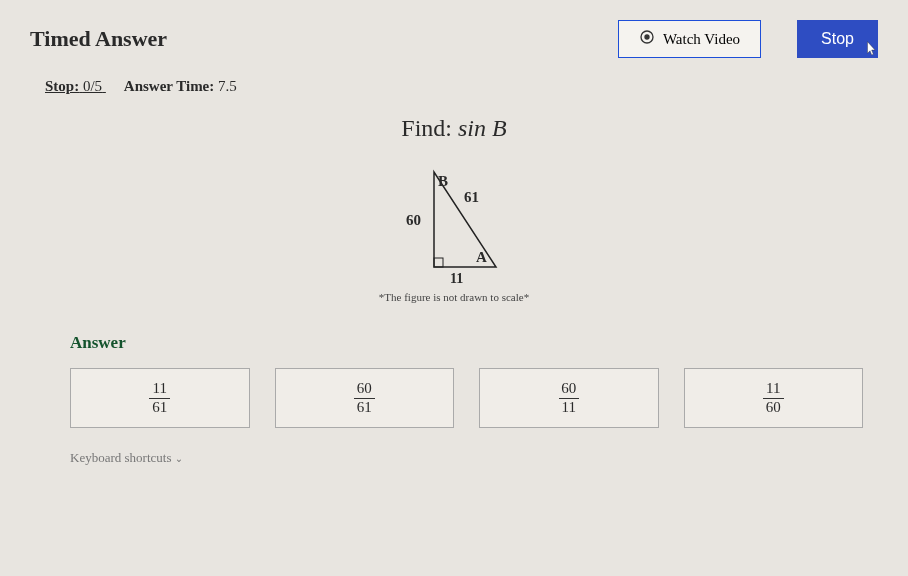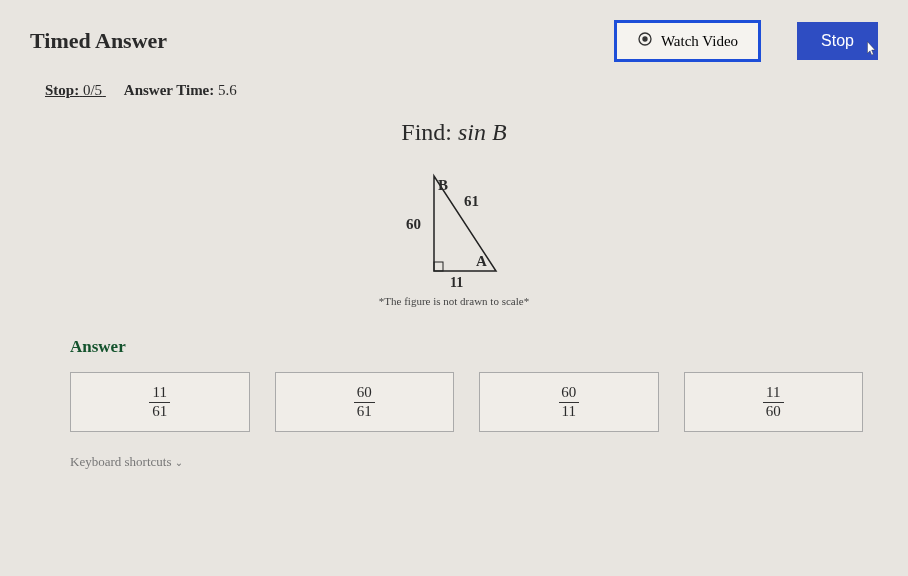--- a/index.html
+++ b/index.html
@@ -18,21 +18,21 @@
     }
     .title {
       font-size: 22px;
       font-weight: bold;
       flex: 1;
     }
     .watch-video-btn {
       display: flex;
       align-items: center;
       gap: 8px;
-      border: 3px solid #1d4ed8;
+      border: 1px solid #1d4ed8;
       background: #f5f3ef;
       padding: 8px 20px;
       font-size: 15px;
       margin-right: 20px;
       cursor: pointer;
       font-family: inherit;
     }
     .watch-video-btn svg {
       width: 16px;
       height: 16px;
@@ -159,21 +159,21 @@
   </span>
 </div>
 
 <div class="scorebar">
   <span class="score-link">
     <b>Stop:</b>
     <span>0/5</span>
   </span>
   <span class="ct-label">
     <b>Answer Time:</b>
-    <span>5.6</span>
+    <span>7.5</span>
   </span>
 </div>
 
 <div class="question">
   <span>Find:  </span>
   <span class="fn">sin</span>
   <span> </span>
   <span class="var">B</span>
 </div>
 

